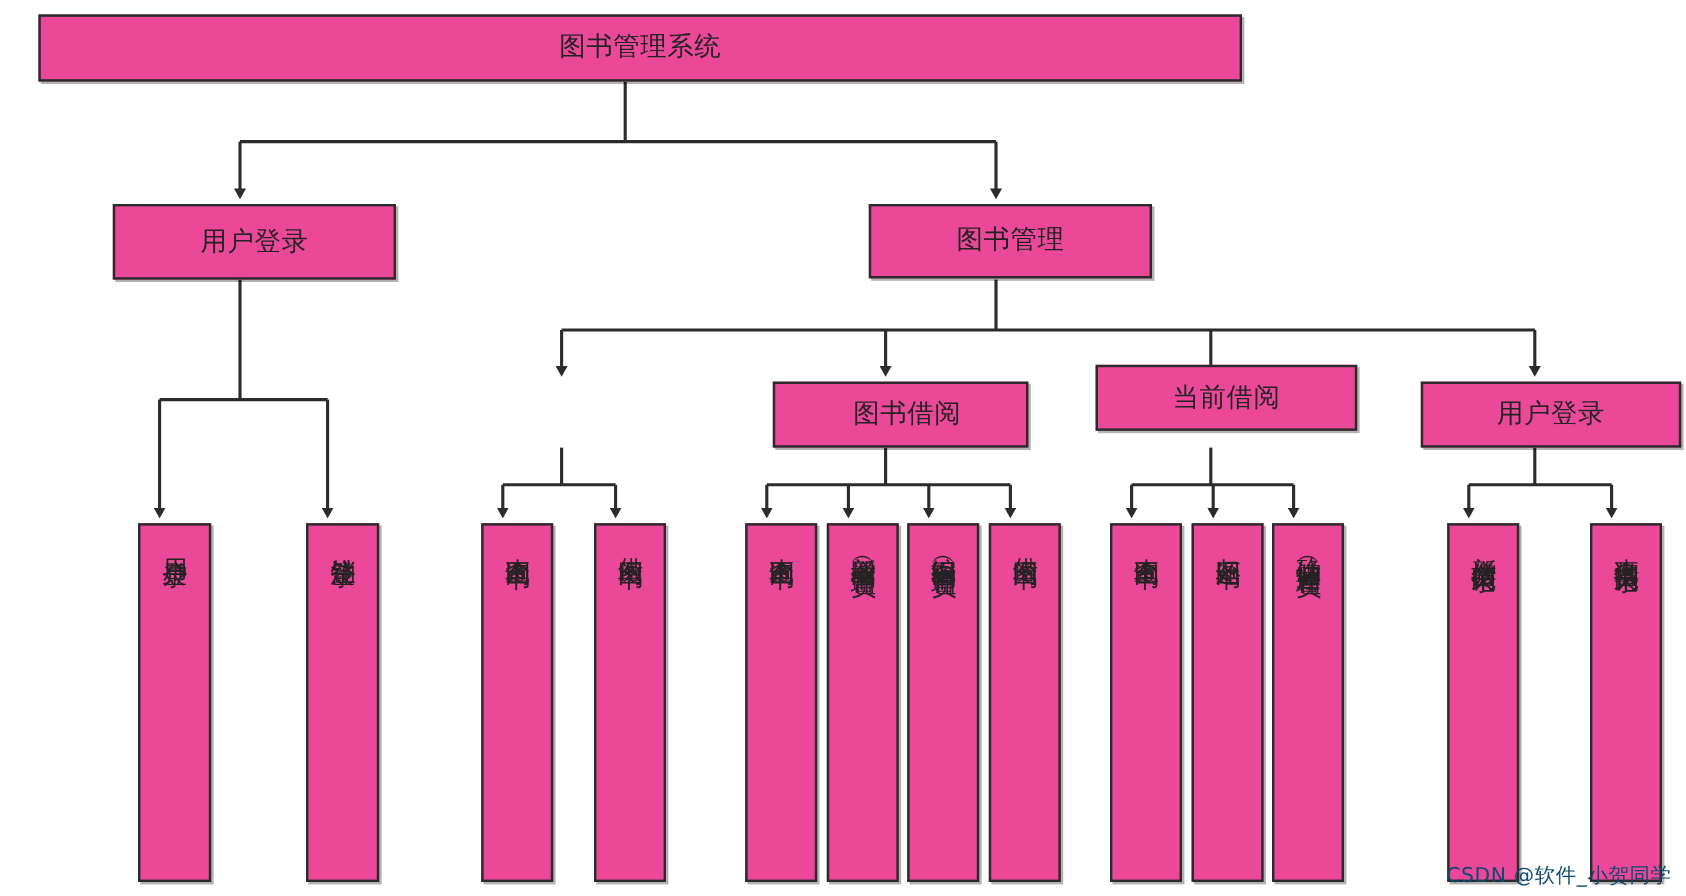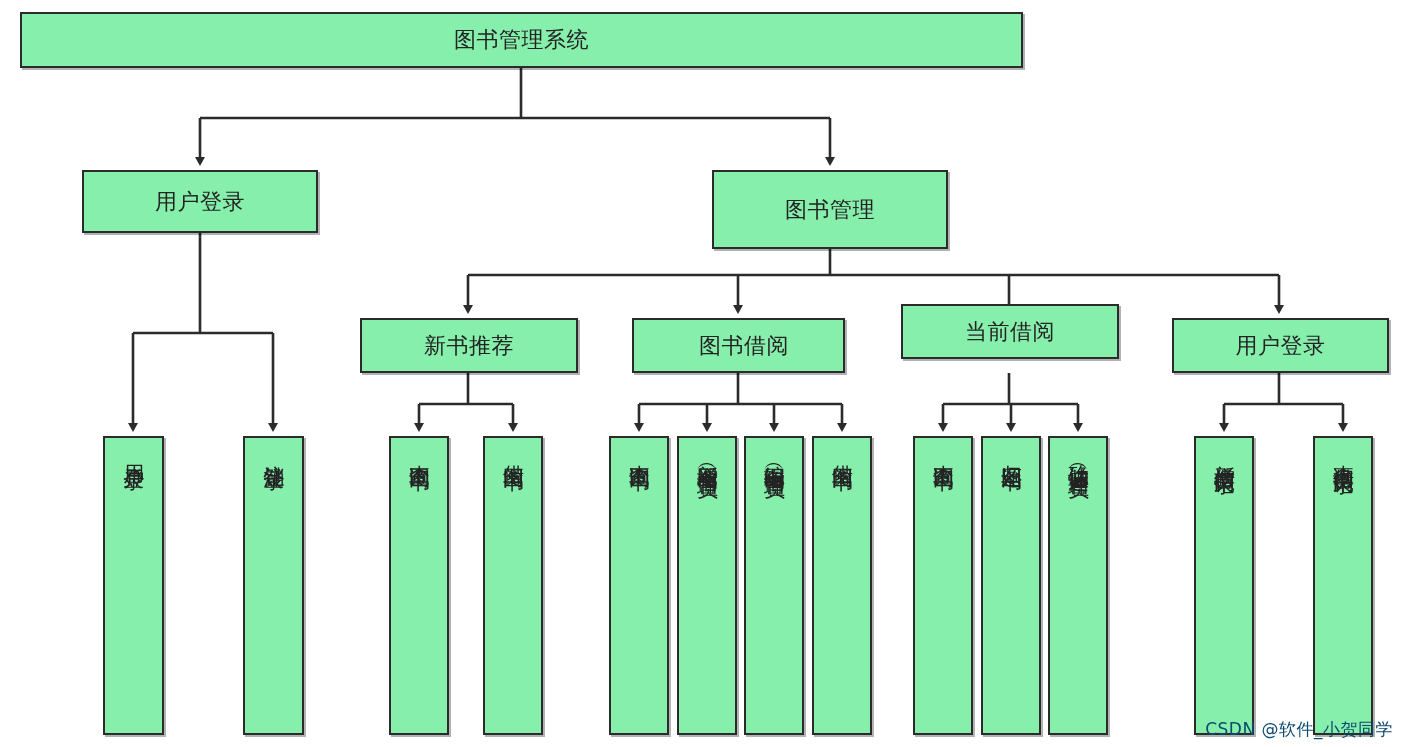--- a/index.html
+++ b/index.html
@@ -23,25 +23,26 @@
     position: absolute;
     left: 0;
     top: 0;
     width: 1405px;
     height: 747px;
   }
   .node-box {
     position: absolute;
     box-sizing: border-box;
     border: 2px solid #2b2b2b;
-    background: #86efac;
+    background: #ec4899;
     box-shadow: 2px 2px 0 rgba(0,0,0,0.30);
     display: flex;
     align-items: center;
     justify-content: center;
+    margin-left: 12px;
   }
   .node-label {
     color: #232323;
     font-size: 22px;
     line-height: 1.08;
     letter-spacing: 0.5px;
     white-space: nowrap;
     text-align: center;
   }
   .node-box.horizontal .node-label {
@@ -125,27 +126,24 @@
     </g>
   </svg>
 
   <div class="node-box horizontal" style="left:20px; top:12px; width:1003px; height:56px;">
     <span class="node-label">图书管理系统</span>
   </div>
 
   <div class="node-box horizontal" style="left:82px; top:170px; width:236px; height:63px;">
     <span class="node-label">用户登录</span>
   </div>
-  <div class="node-box horizontal" style="left:712px; top:170px; width:236px; height:79px;">
+  <div class="node-box horizontal" style="left:712px; top:170px; width:236px; height:62px;">
     <span class="node-label">图书管理</span>
   </div>
 
-  <div class="node-box horizontal" style="left:360px; top:318px; width:218px; height:55px;">
-    <span class="node-label">新书推荐</span>
-  </div>
   <div class="node-box horizontal" style="left:632px; top:318px; width:213px; height:55px;padding-left:11px;">
     <span class="node-label">图书借阅</span>
   </div>
   <div class="node-box horizontal" style="left:901px; top:304px; width:218px; height:55px;">
     <span class="node-label">当前借阅</span>
   </div>
   <div class="node-box horizontal" style="left:1172px; top:318px; width:217px; height:55px;">
     <span class="node-label">用户登录</span>
   </div>
 

